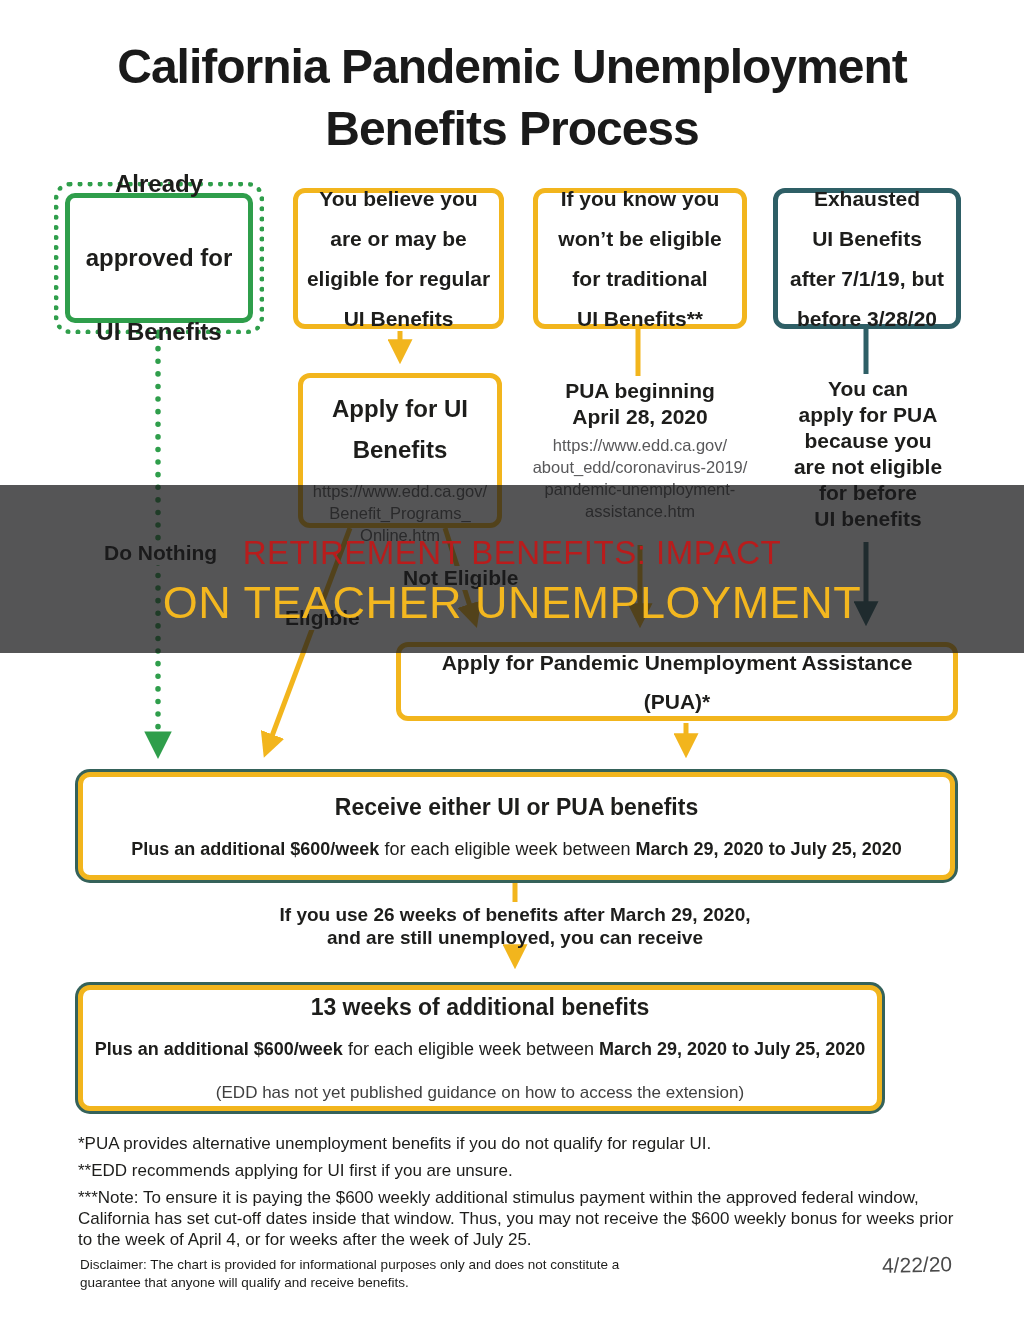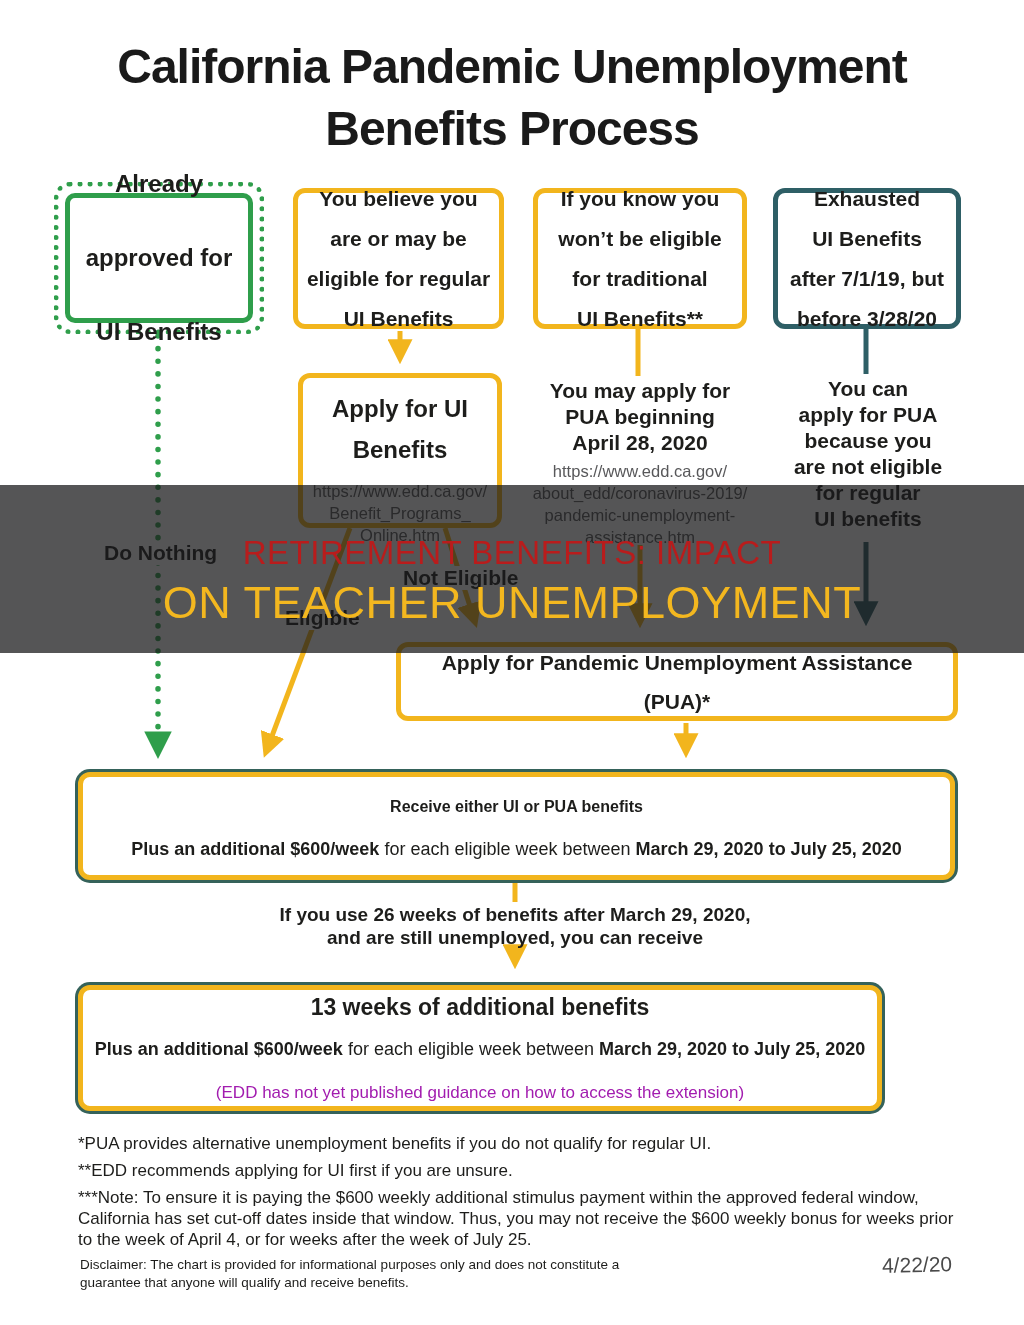--- a/index.html
+++ b/index.html
@@ -35,26 +35,26 @@
   
   .flabel{font-weight:bold;font-size:21px;z-index:2;background:#fff;padding:0 4px;}
   #lbl-donothing{left:100px;top:541px;}
   #lbl-noteligible{left:399px;top:566px;}
   #lbl-eligible{left:281px;top:606px;}
   
   #box-pua{left:396px;top:642px;width:562px;height:79px;font-size:21px;line-height:27px;}
   
   .bigbox{box-shadow:0 0 0 3px #35625A;}
   #box-receive{left:78px;top:772px;width:877px;height:108px;}
-  #box-receive .t{font-size:16px;line-height:30px;font-weight:bold;}
+  #box-receive .t{font-size:23px;line-height:30px;font-weight:bold;}
   #box-weeks13{left:78px;top:985px;width:804px;height:126px;}
   #box-weeks13 .t{font-size:23px;line-height:30px;font-weight:bold;}
   .subline{font-weight:normal;font-size:18px;line-height:24px;margin-top:3px;}
   .subline .bd{font-weight:bold;}
-  .noteline{font-weight:normal;font-size:17px;line-height:23px;margin-top:8px;color:#a21caf;}
+  .noteline{font-weight:normal;font-size:17px;line-height:23px;margin-top:8px;color:#404040;}
   
   #bridge{left:240px;top:903px;width:550px;text-align:center;font-weight:bold;
           font-size:19px;line-height:23px;z-index:2;}
   
   #connectors{left:0;top:0;z-index:1;}
   .s-y{stroke:#F2B51D;stroke-width:5;fill:none;}
   .s-t{stroke:#2E5F66;stroke-width:5;fill:none;}
   .s-g{stroke:#2F9E4B;stroke-width:5.5;fill:none;}
   .dots{stroke-dasharray:0.1 12.5;stroke-linecap:round;}
   
@@ -137,37 +137,36 @@
     <div class="t">Apply for UI</div>
     <div class="t">Benefits</div>
     <div class="urltext">
       <div>https://www.edd.ca.gov/</div>
       <div>Benefit_Programs_</div>
       <div>Online.htm</div>
     </div>
   </div>
 
   <div id="col-may" class="abs">
-    <div class="t">You may apply for</div>
     <div class="t">PUA beginning</div>
     <div class="t">April 28, 2020</div>
     <div class="urltext">
       <div>https://www.edd.ca.gov/</div>
       <div>about_edd/coronavirus-2019/</div>
       <div>pandemic-unemployment-</div>
       <div>assistance.htm</div>
     </div>
   </div>
 
   <div id="col-can" class="abs">
     <div>You can</div>
     <div>apply for PUA</div>
     <div>because you</div>
     <div>are not eligible</div>
-    <div>for regular</div>
+    <div>for before</div>
     <div>UI benefits</div>
   </div>
 
   <div id="lbl-donothing" class="abs flabel">Do Nothing</div>
   <div id="lbl-noteligible" class="abs flabel">Not Eligible</div>
   <div id="lbl-eligible" class="abs flabel">Eligible</div>
 
   <div id="box-pua" class="abs fbox b-yellow">
     <div>Apply for Pandemic Unemployment Assistance</div>
     <div>(PUA)*</div>

